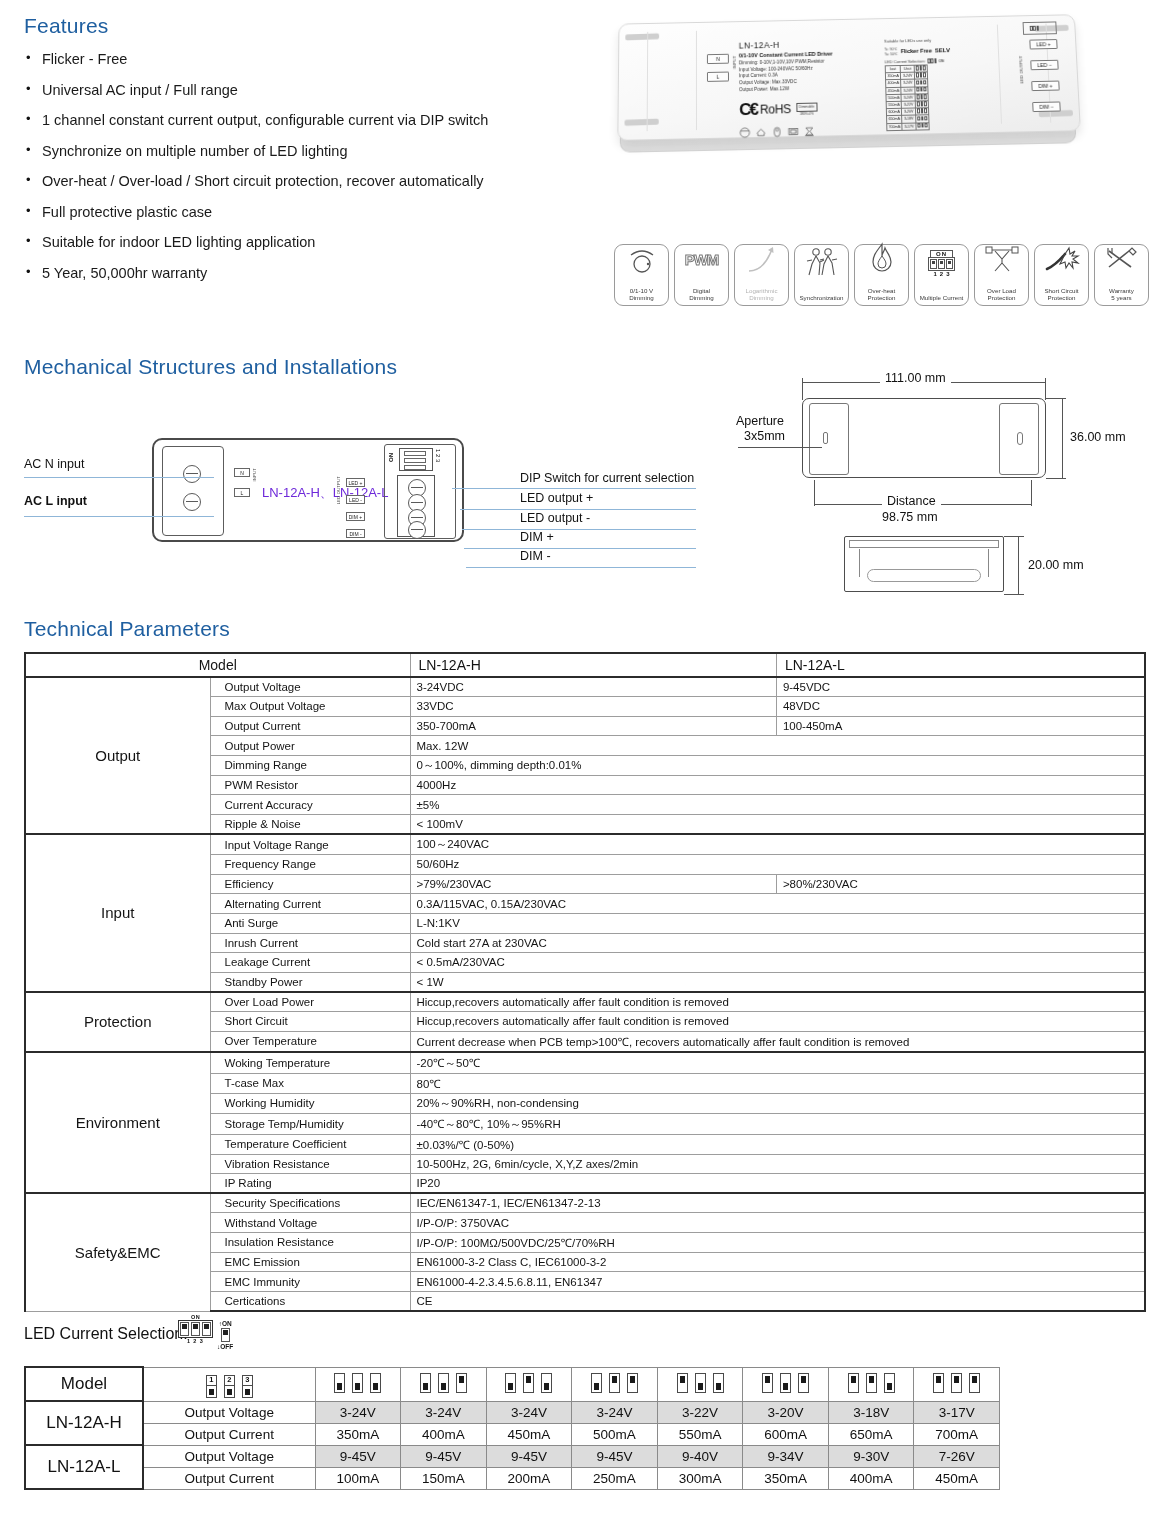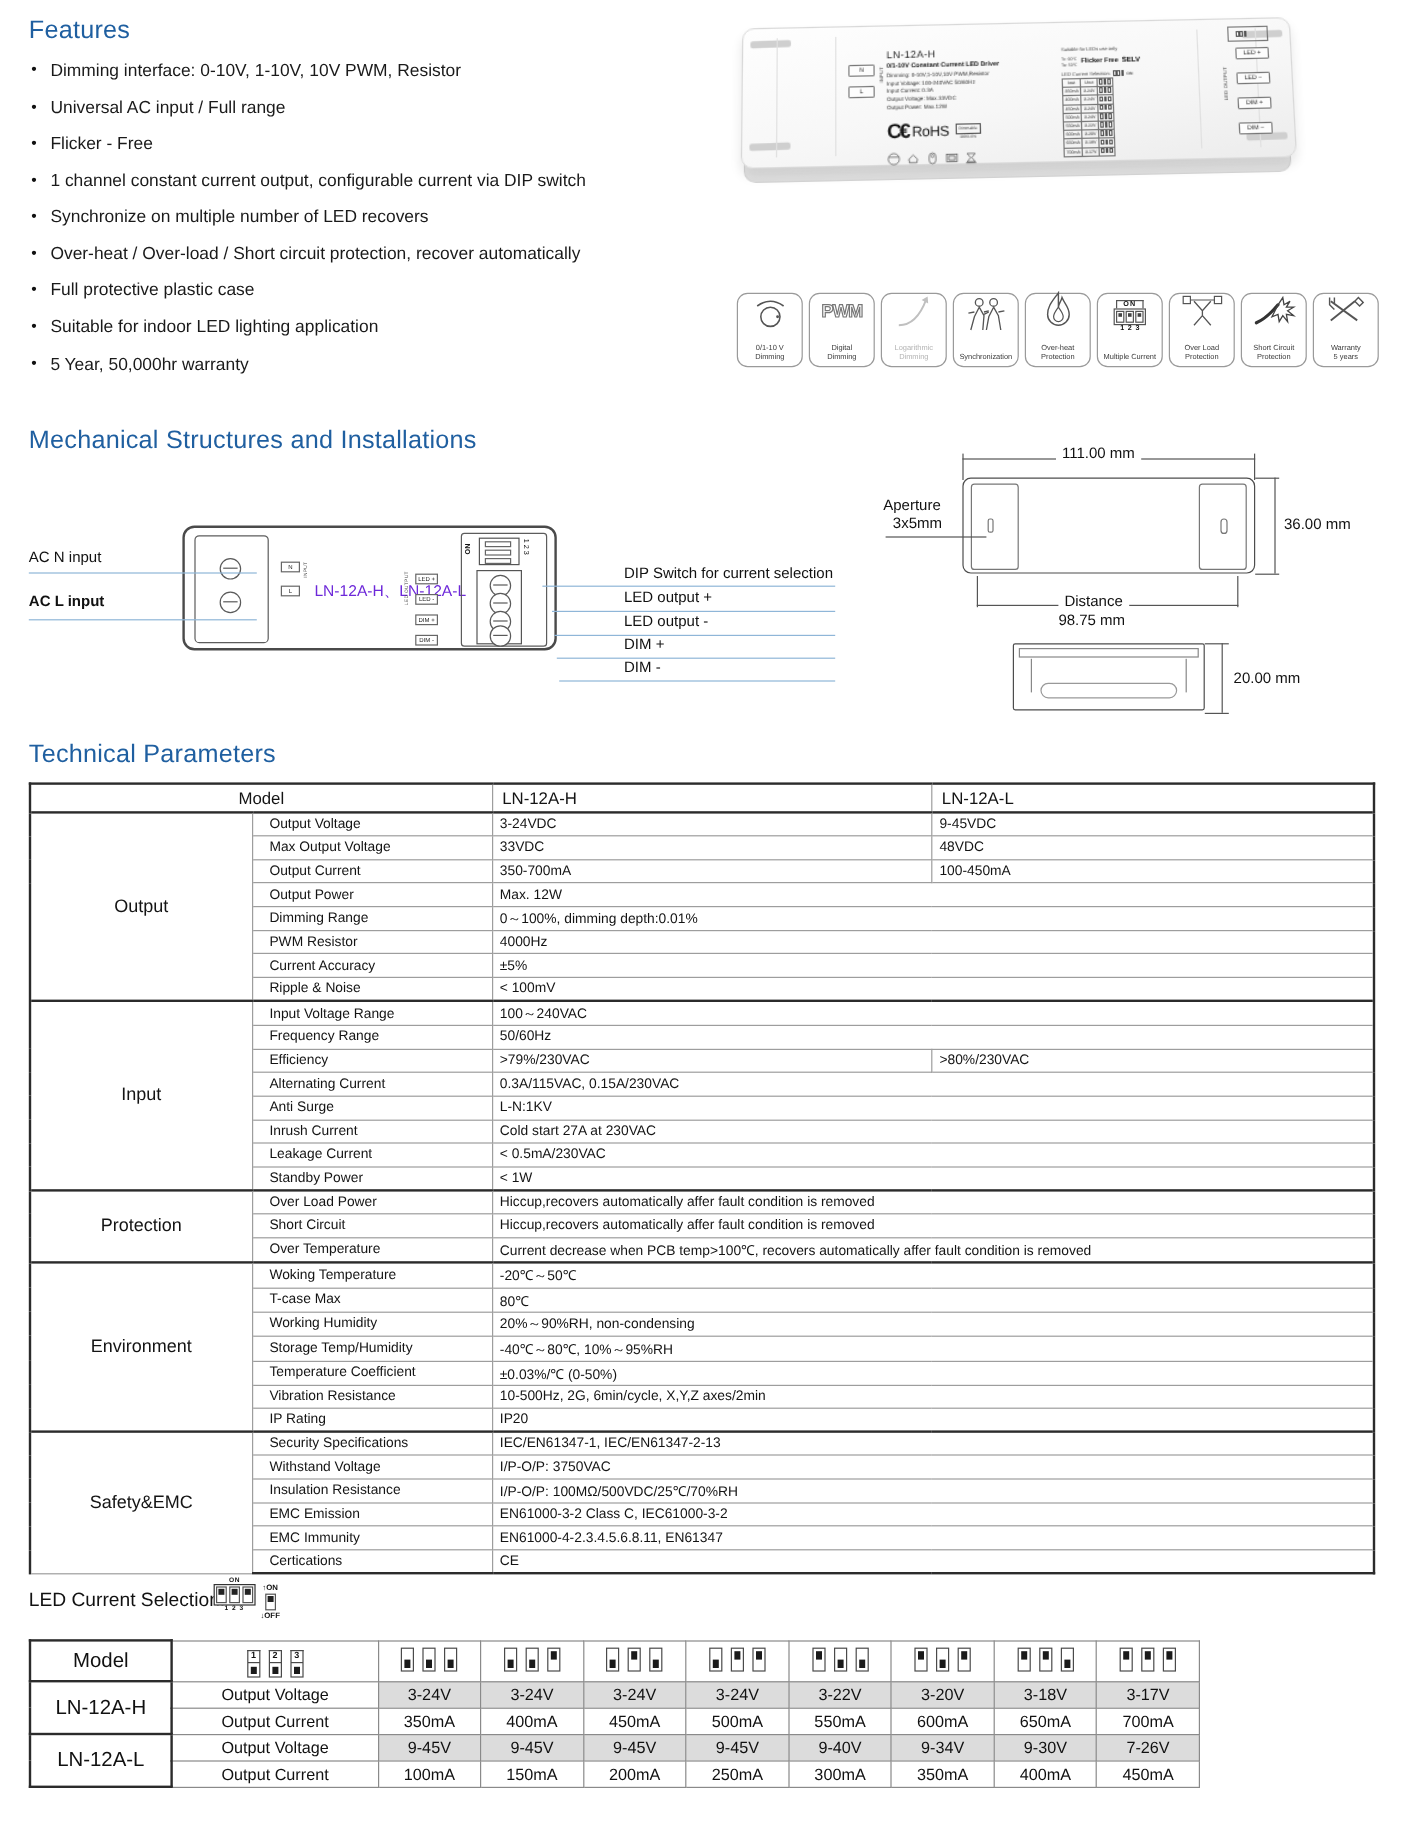--- a/index.html
+++ b/index.html
@@ -154,25 +154,24 @@
   .numbered .nb i.off:before { content:""; position:absolute; left:2px; right:2px; bottom:2px; height:6px; background:#1a1a1a; }
 </style>
 </head>
 <body>
 
 <div class="page">
 
   <div id="features">
     <h2 class="section-title">Features</h2>
     <ul>
-      <li>Dimming interface: 0-10V, 1-10V, 10V PWM, Resistor</li>
+      <li>Flicker - Free</li>
       <li>Universal AC input / Full range</li>
-      <li>Flicker - Free</li>
       <li>1 channel constant current output, configurable current via DIP switch</li>
-      <li>Synchronize on multiple number of LED recovers</li>
+      <li>Synchronize on multiple number of LED lighting</li>
       <li>Over-heat / Over-load / Short circuit protection, recover automatically</li>
       <li>Full protective plastic case</li>
       <li>Suitable for indoor LED lighting application</li>
       <li>5 Year, 50,000hr warranty</li>
     </ul>
   </div>
 
   <div id="product-photo">
     <div class="dev-side"></div>
     <div class="dev-body">

